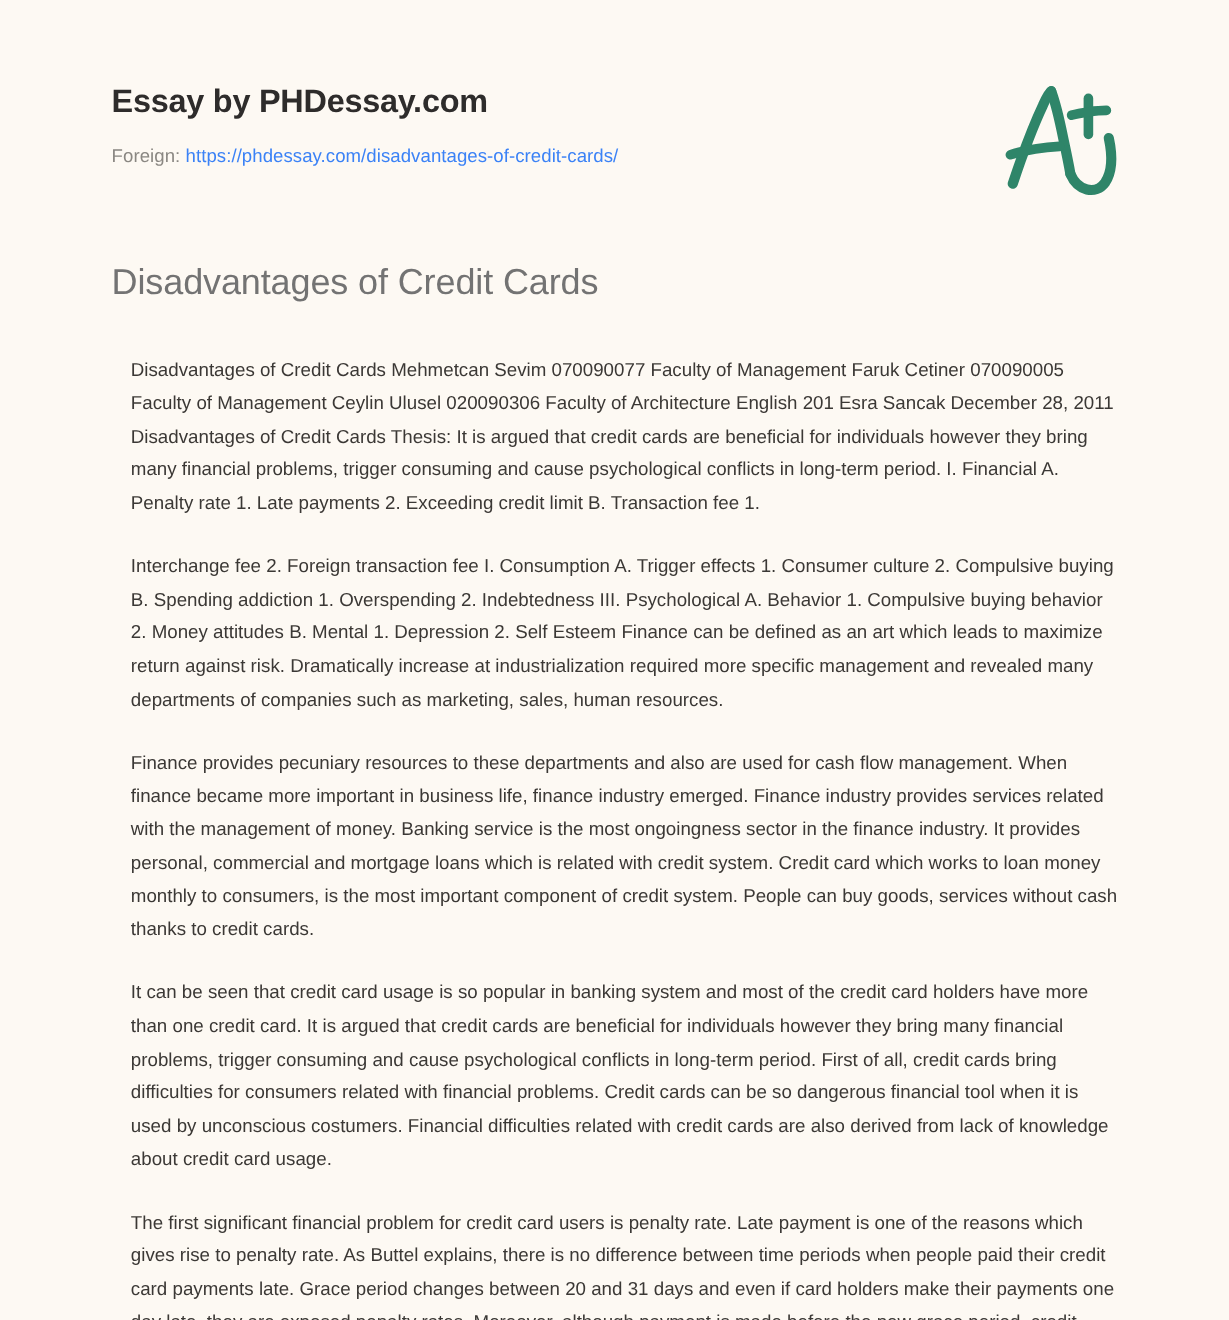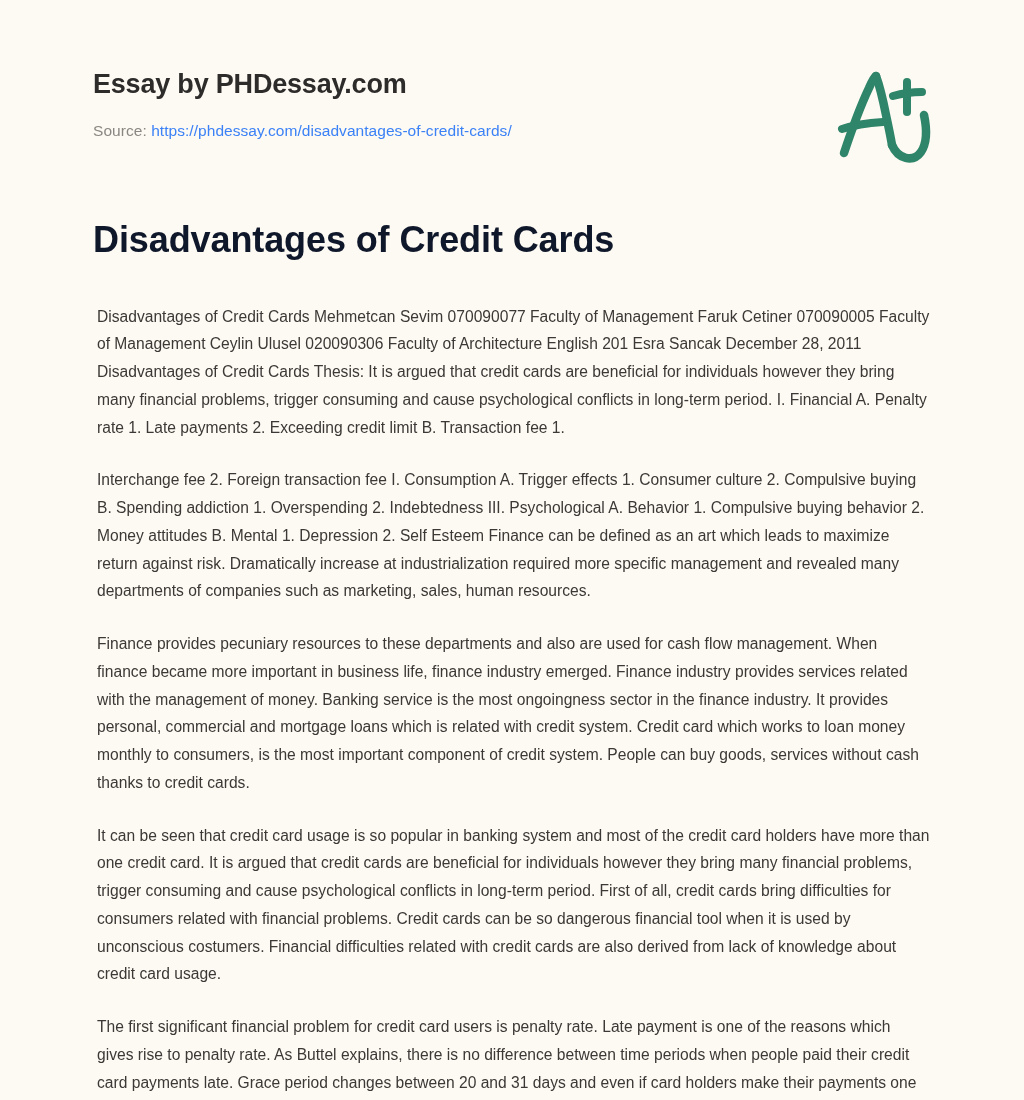--- a/index.html
+++ b/index.html
@@ -55,49 +55,49 @@
     right: -12px;
     width: 140px;
     height: 120px;
   }
   .logo svg { display: block; }
 
   
   .doc-title {
     margin: 0;
     padding-top: 75px;
-    font-size: 36px;
-    font-weight: bold;
-    color: #0f172a;
+    font-size: 30px;
+    font-weight: normal;
+    color: #737373;
     letter-spacing: -0.1px;
     line-height: 1.25;
   }
 
   
   .article {
     padding-top: 41px;
   }
   .article p {
-    margin: 0 0 25px 4px;
+    margin: 0 0 25px 16px;
     font-size: 15.6px;
     line-height: 1.78;
     color: #3b3835;
     letter-spacing: 0.01px;
     text-align: left;
   }
   .article p:last-child { margin-bottom: 0; }
 </style>
 </head>
 <body>
 
 <div class="page">
 
   <div class="header">
     <p class="brand-line">Essay by PHDessay.com</p>
-    <p class="source-line"><span>Source: </span><a class="source-link" href="#">https://phdessay.com/disadvantages-of-credit-cards/</a></p>
+    <p class="source-line"><span>Foreign: </span><a class="source-link" href="#">https://phdessay.com/disadvantages-of-credit-cards/</a></p>
 
     <div class="logo" aria-label="A+">
       <svg width="140" height="120" viewBox="0 0 140 120" fill="none" xmlns="http://www.w3.org/2000/svg">
         <g stroke="#2f8569" stroke-linecap="round" stroke-linejoin="round" fill="none">
 
           <path d="M41 101 C47 83 57 55 66 36 C69 29 71 25 73 24" stroke-width="8.5"></path>
 
           <path d="M73 24 C76 32 80 48 83 63 C86 77 88 87 89 93" stroke-width="8.5"></path>
 
           <path d="M39 77 C48 74 64 71 80 70" stroke-width="8"></path>

